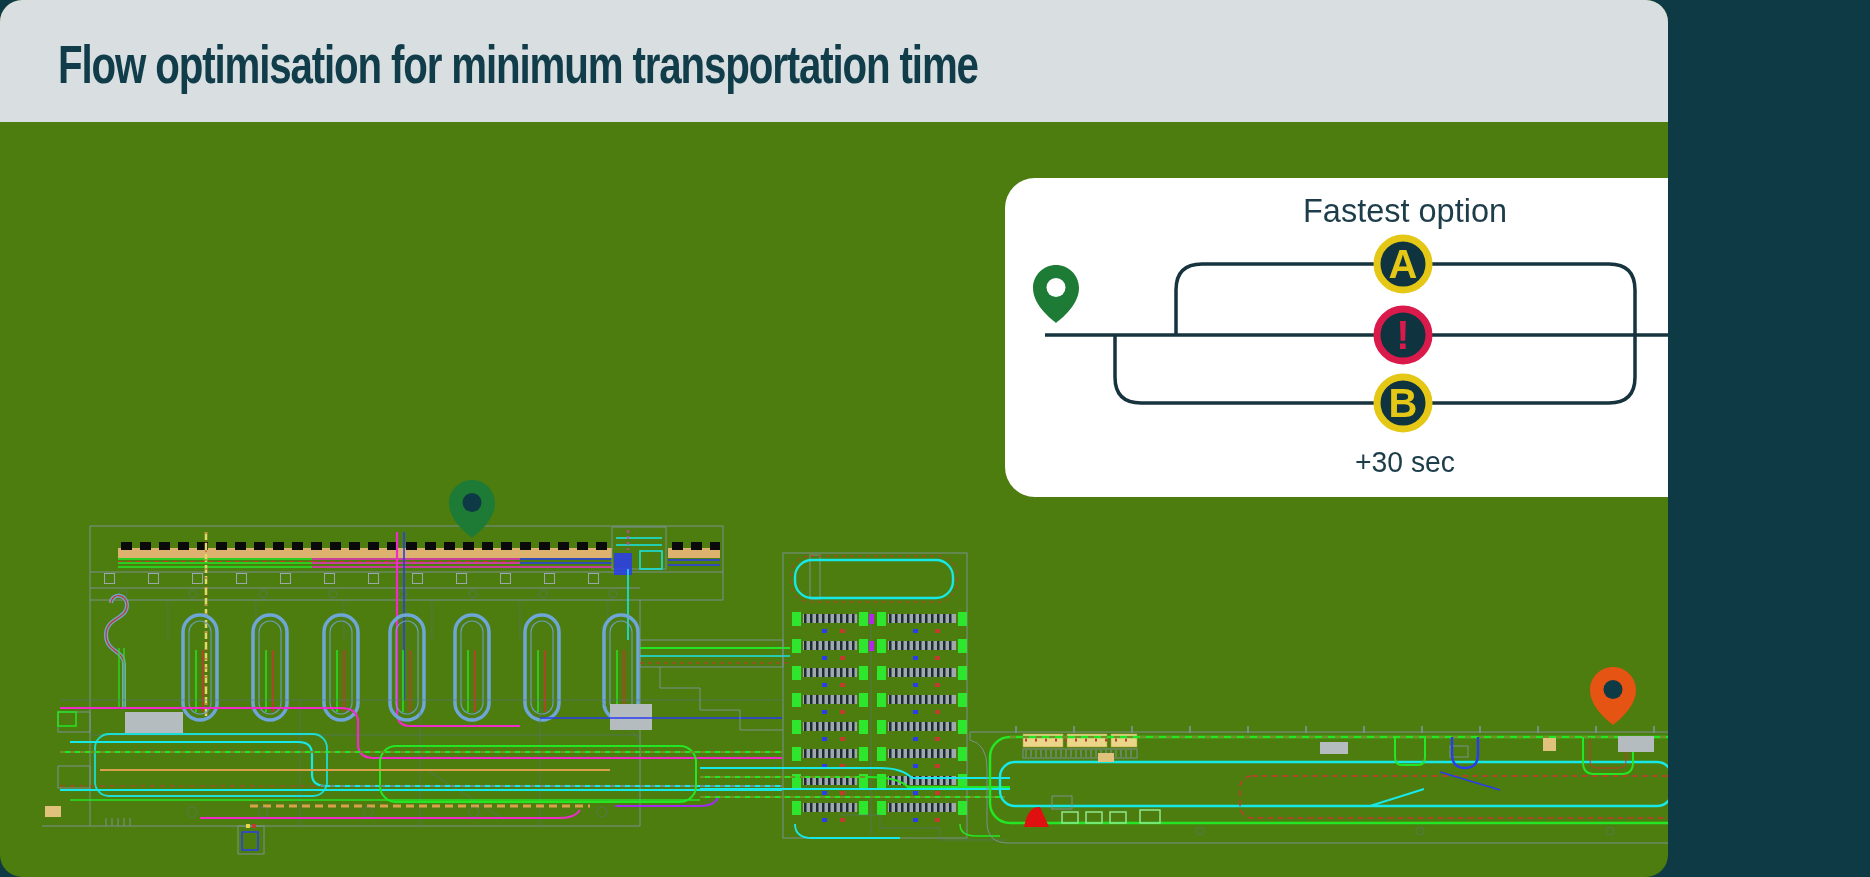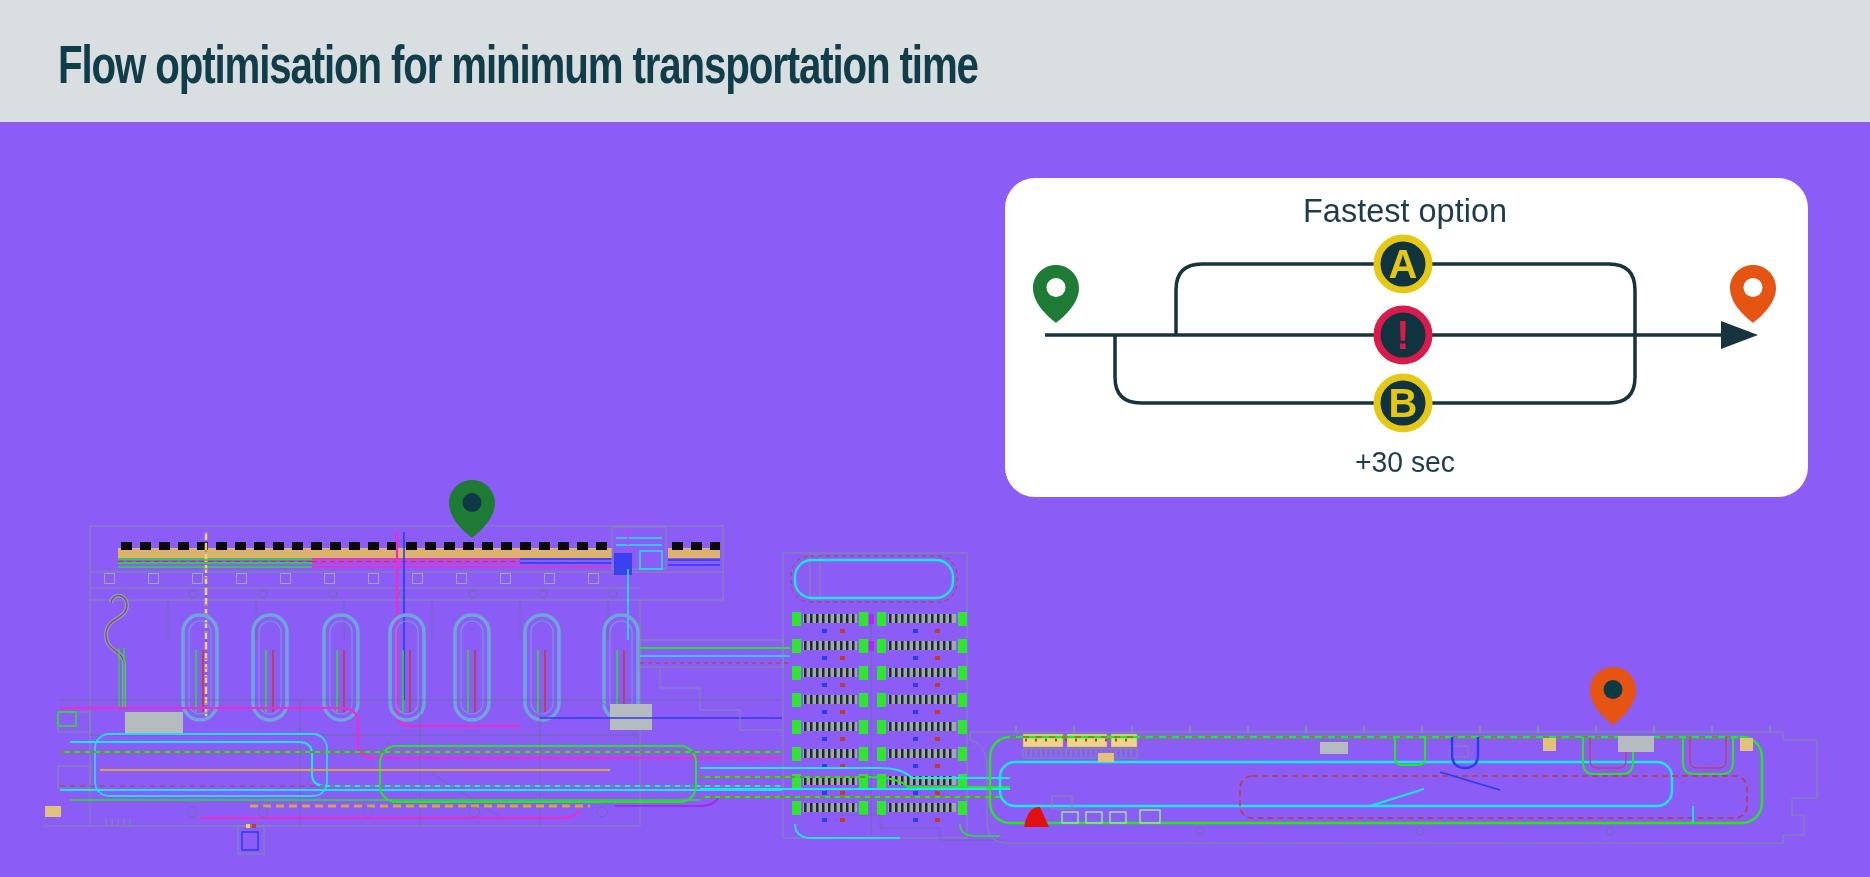--- a/index.html
+++ b/index.html
@@ -1,17 +1,17 @@
 <!DOCTYPE html>
 <html><head>
 <meta charset="utf-8">
 <style>
   html,body{margin:0;padding:0;background:#0d3a45;}
-  .stage{position:relative;width:1870px;height:877px;background:#8b5cf6;overflow:hidden;
-         font-family:"Liberation Sans",sans-serif;}
+  .stage{position:relative;width:1668px;height:877px;background:#4d7c0f;overflow:hidden;
+         font-family:"Liberation Sans",sans-serif;border-radius:22px;}
   
   .header{position:absolute;left:0;top:0;width:1870px;height:122px;background:#d9dfe0;}
   .header h1{position:absolute;left:58px;top:34px;margin:0;color:#113c4a;
              font-size:53px;font-weight:700;letter-spacing:-1.5px;white-space:nowrap;
              transform:scaleX(0.76);transform-origin:left center;}
   
   .map{position:absolute;left:0;top:0;width:1870px;height:877px;}
   
   .card{position:absolute;left:1005px;top:178px;width:803px;height:319px;background:#ffffff;
         border-radius:30px;}

